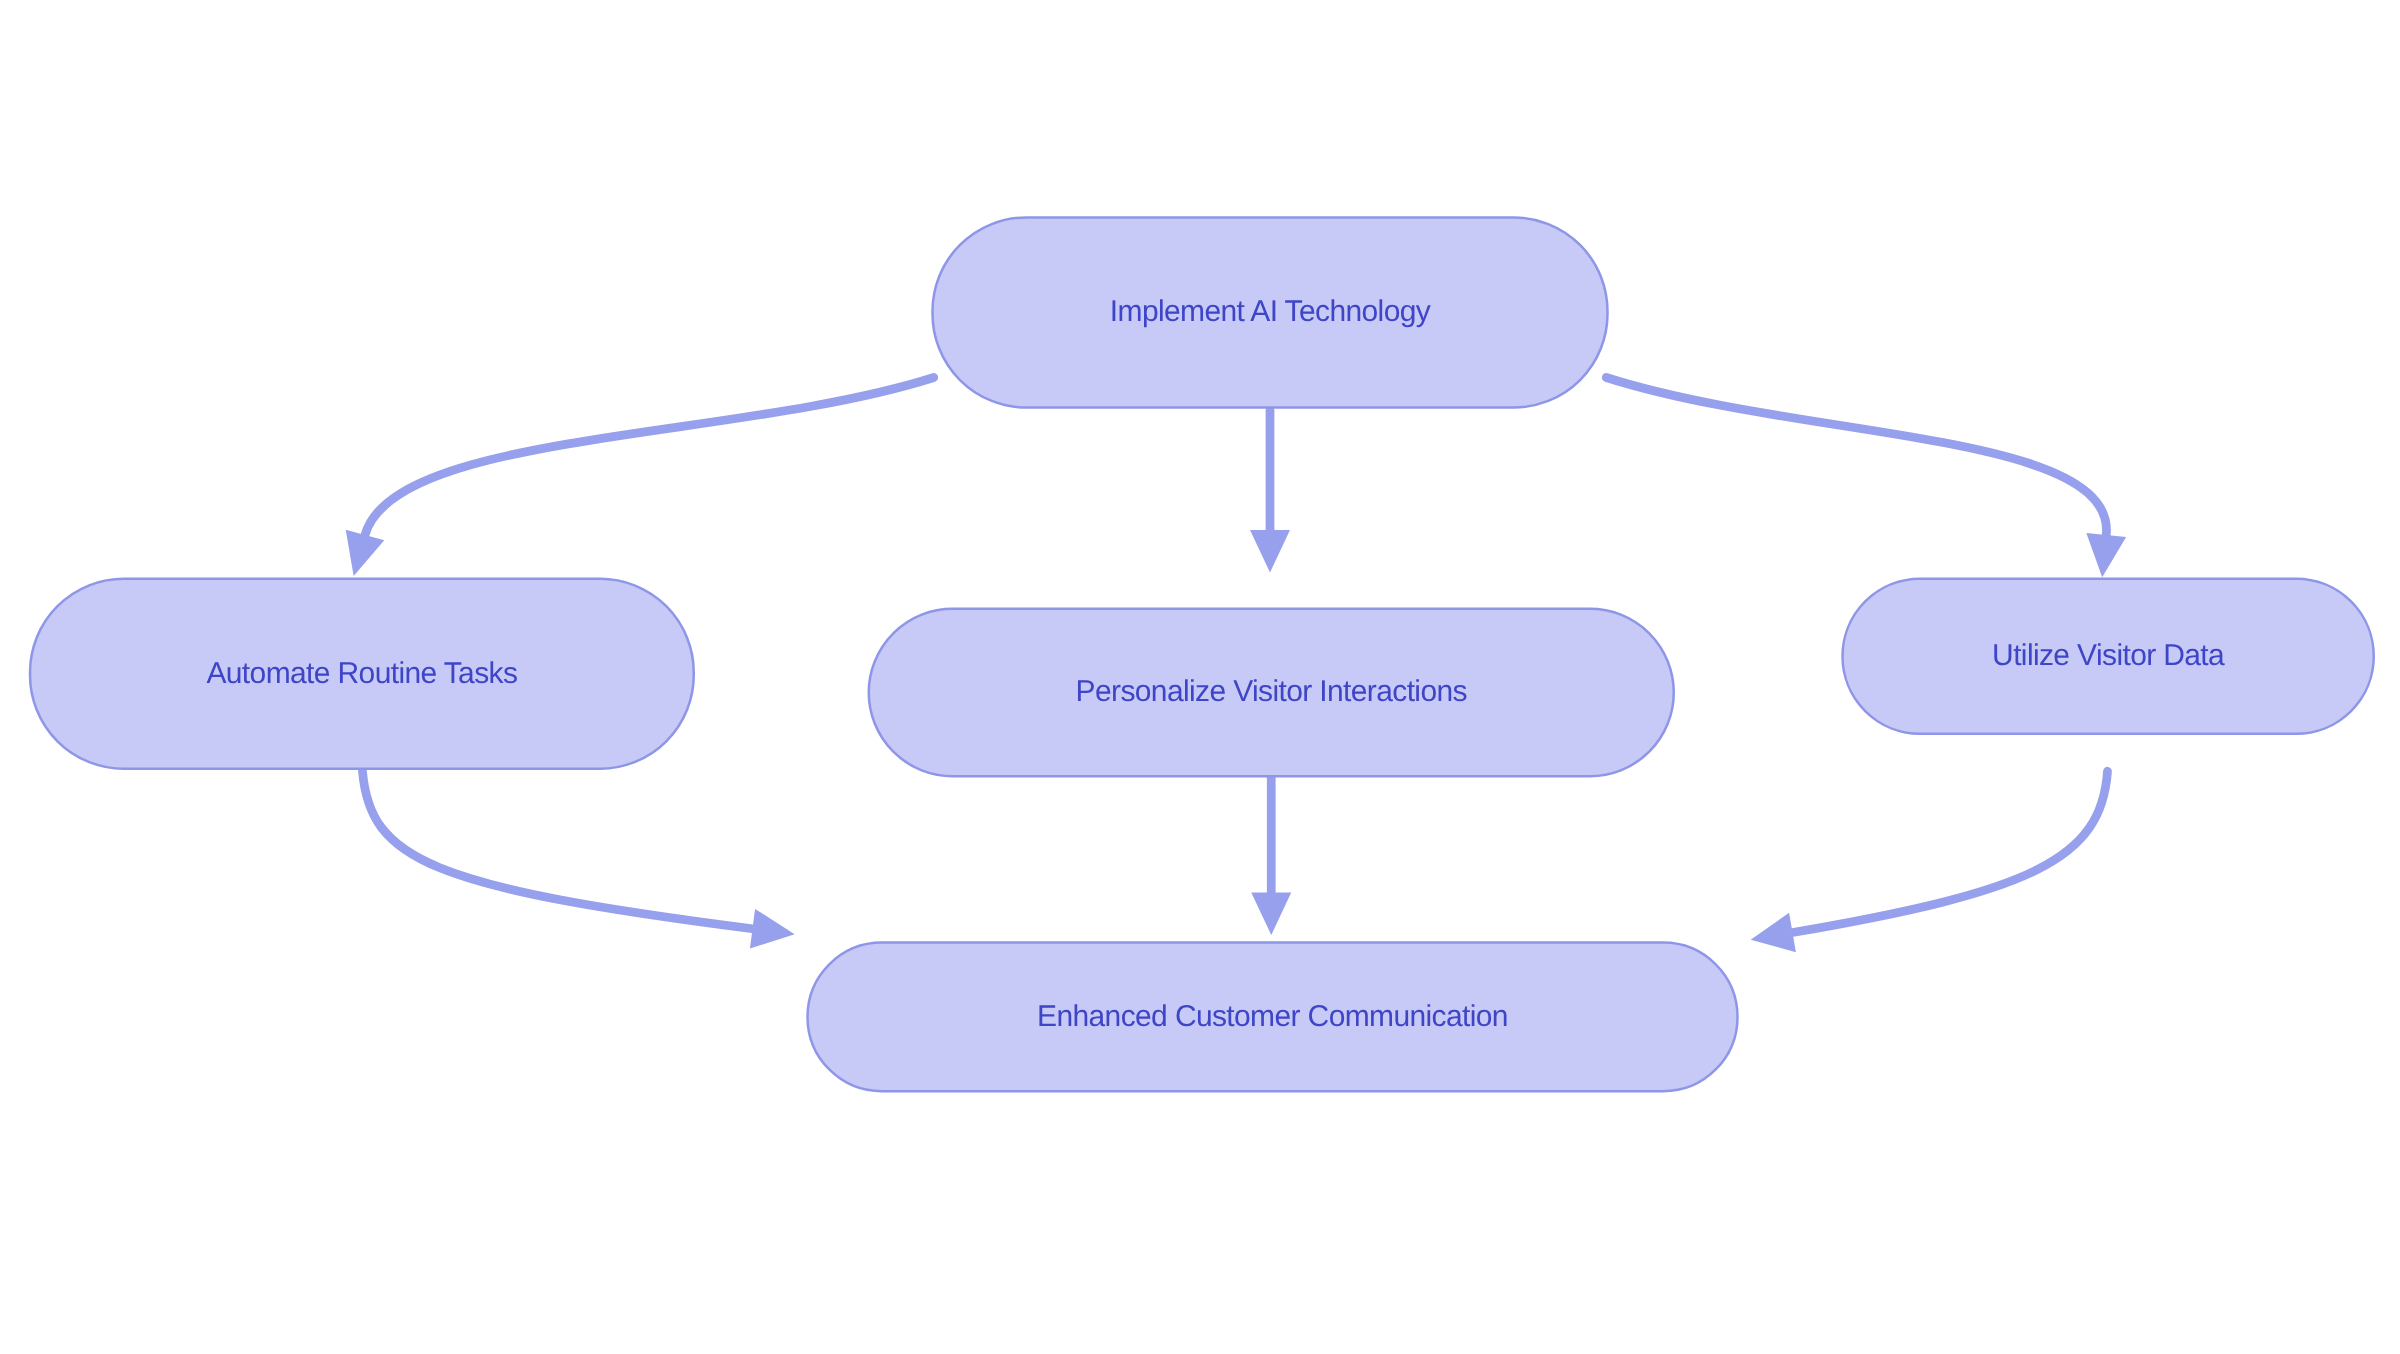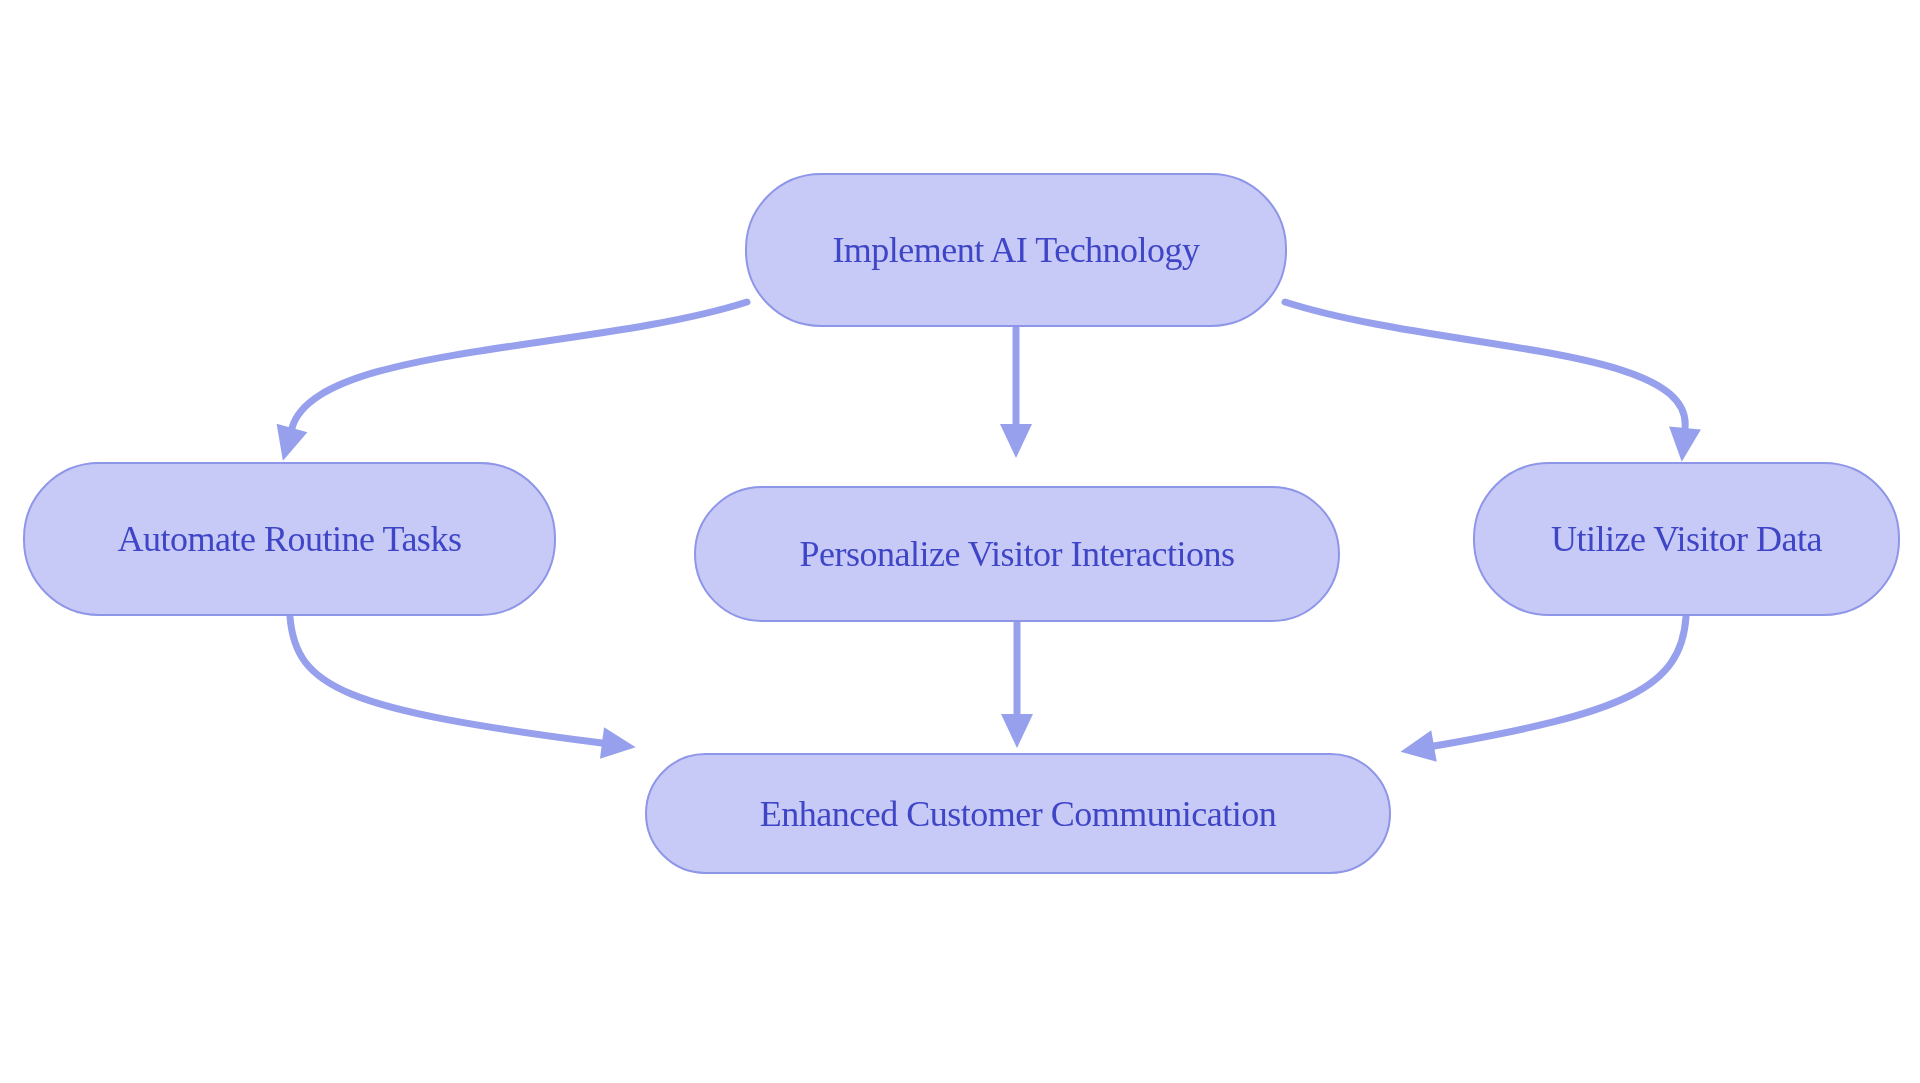--- a/index.html
+++ b/index.html
@@ -39,30 +39,29 @@
     display:flex;
     align-items:center;
     justify-content:center;
     background:var(--node-fill);
     border:2px solid var(--node-border);
     border-radius:76px;
     padding:0 30px;
   }
   .node-label{
     color:var(--text);
-    font-size:36px;
+    font-size:24px;
     letter-spacing:-0.5px;
     white-space:nowrap;
     text-align:right;
-    font-family:Liberation Serif, serif;
   }
   .node-top        {left:745px;  top:173px; width:542px; height:154px;}
   .node-mid-left   {left:23px;   top:462px; width:533px; height:154px;}
   .node-mid-center {left:694px;  top:486px; width:646px; height:136px;}
-  .node-mid-right  {left:1473px; top:462px; width:427px; height:154px;}
+  .node-mid-right  {left:1473px; top:462px; width:427px; height:126px;}
   .node-bottom     {left:645px;  top:753px; width:746px; height:121px;}
 </style>
 </head>
 <body>
 
 <div class="canvas">
 
   <svg class="edges" viewBox="0 0 1920 1083" xmlns="http://www.w3.org/2000/svg">
     <defs>
       <marker id="ah" viewBox="0 0 40 40" markerWidth="40" markerHeight="40" markerUnits="userSpaceOnUse" refX="3" refY="20" orient="auto">

